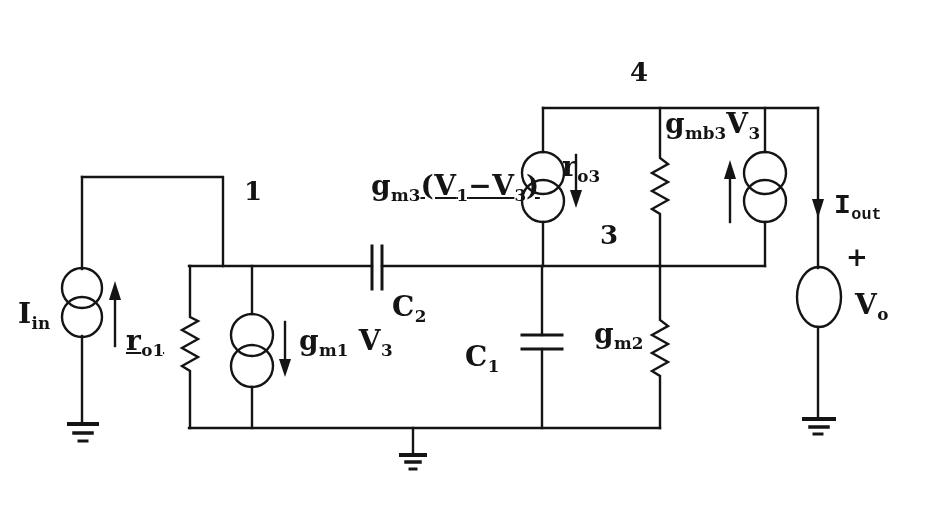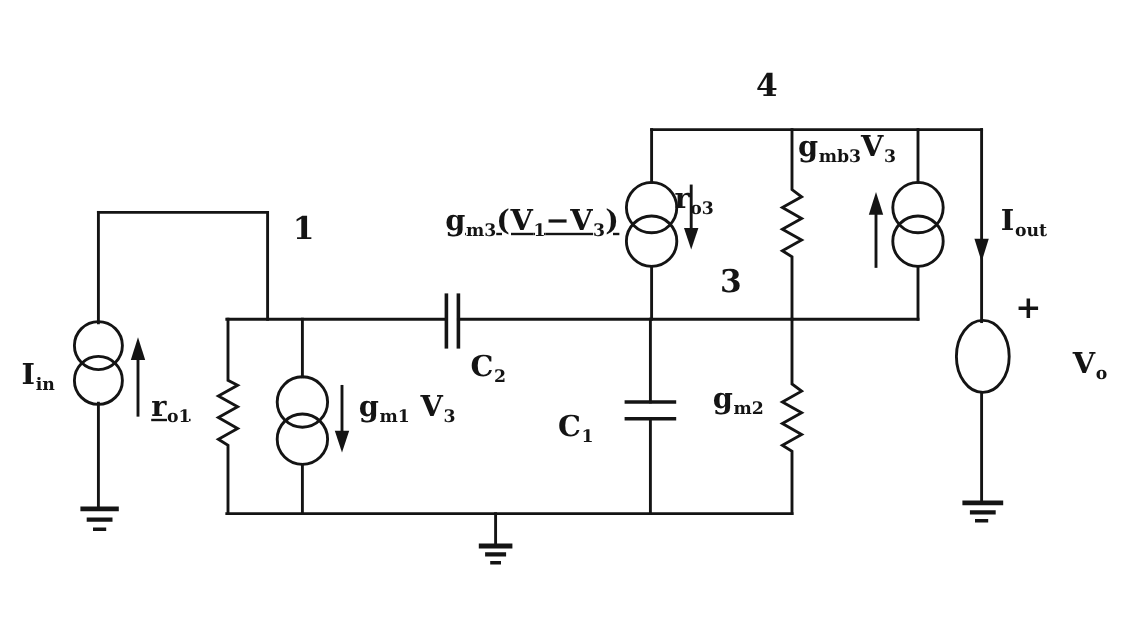--- a/index.html
+++ b/index.html
@@ -18,21 +18,21 @@
   .schematic-svg {
     position: absolute;
     left: 0;
     top: 0;
   }
   .lbl {
     position: absolute;
     font-family: "DejaVu Serif", serif;
     font-weight: 700;
     color: #141414;
-    font-size: 24px;
+    font-size: 28px;
     line-height: 1;
     white-space: nowrap;
     letter-spacing: 0.5px;
   }
   .lbl sub {
     font-size: 60%;
     line-height: 1;
     vertical-align: baseline;
     position: relative;
     bottom: -0.35em;
@@ -174,18 +174,18 @@
 
   <div class="lbl" style="left: 18px; top: 300px;"><span>I</span><sub>in</sub></div>
   <div class="lbl" style="left: 126px; top: 327px; text-decoration: underline;"><span>r</span><sub>o1</sub></div>
   <div class="lbl" style="left: 299px; top: 327px;"><span>g</span><sub>m1</sub><span> V</span><sub>3</sub></div>
   <div class="lbl" style="left: 392px; top: 293px;"><span>C</span><sub>2</sub></div>
   <div class="lbl" style="left: 465px; top: 343px;"><span>C</span><sub>1</sub></div>
   <div class="lbl" style="left: 594px; top: 320px;"><span>g</span><sub>m2</sub></div>
   <div class="lbl" style="left: 371px; top: 172px; text-decoration: underline;"><span>g</span><sub>m3</sub><span>(V</span><sub>1</sub><span>−V</span><sub>3</sub><span>)</span></div>
   <div class="lbl" style="left: 562px; top: 153px;"><span>r</span><sub>o3</sub></div>
   <div class="lbl" style="left: 665px; top: 110px;"><span>g</span><sub>mb3</sub><span>V</span><sub>3</sub></div>
-  <div class="lbl" style="left: 834px; top: 172px;"><span>I</span><sub>out</sub></div>
-  <div class="lbl" style="left: 894px; top: 291px;"><span>V</span><sub>o</sub></div>
+  <div class="lbl" style="left: 834px; top: 192px; font-family: Liberation Mono, monospace;"><span>I</span><sub>out</sub></div>
+  <div class="lbl" style="left: 855px; top: 291px;"><span>V</span><sub>o</sub></div>
 
   <div class="lbl lbl-plus" style="left: 846px; top: 244px;"><span>+</span></div>
 
 </div>
 
 </body></html>

